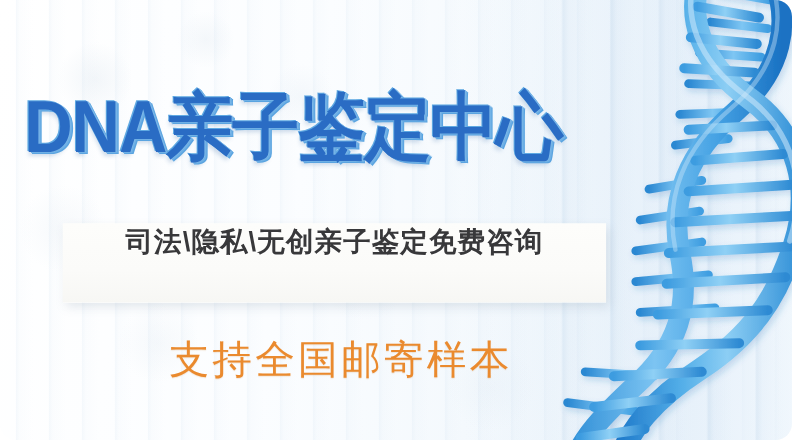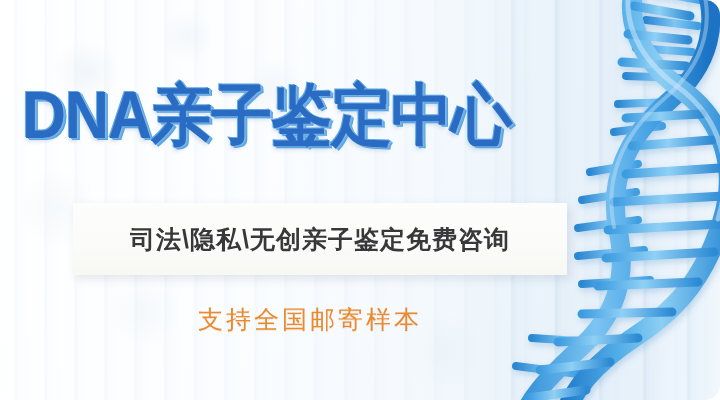--- a/index.html
+++ b/index.html
@@ -102,48 +102,48 @@
       3px 2px 0 #5aa4e0,
       -1px -1px 0 #5fa9e2,
       0 3px 4px rgba(40, 95, 160, 0.22);
     transform: scaleY(1.10);
     transform-origin: left center;
   }
 
   
   .sub-box {
     position: absolute;
-    left: 73px;
+    left: 57px;
     top: 203px;
     width: 494px;
     height: 72px;
     background: linear-gradient(180deg, #fdfdfb 0%, #fbfbf9 60%, #f7f7f4 100%);
     box-shadow: 3px 4px 9px rgba(120, 140, 160, 0.20);
     display: flex;
-    align-items: center;
+    align-items: flex-start;
     justify-content: center;
   }
   .sub-text {
     font-size: 25px;
     font-weight: 700;
     color: #38383a;
     letter-spacing: 1px;
     white-space: nowrap;
     font-family: "Liberation Sans", "DejaVu Sans", sans-serif;
     text-shadow: 0 1px 0 rgba(255,255,255,0.85);
   }
 
   
   .tagline {
     position: absolute;
     left: 0;
     top: 303px;
     width: 620px;
     text-align: center;
-    font-size: 25px;
+    font-size: 36px;
     font-weight: 500;
     color: #ea8a2e;
     letter-spacing: 3px;
     white-space: nowrap;
     font-family: "Liberation Sans", "DejaVu Sans", sans-serif;
     text-shadow: 0 1px 1px rgba(200, 120, 30, 0.16);
   }
 </style>
 </head>
 <body>

